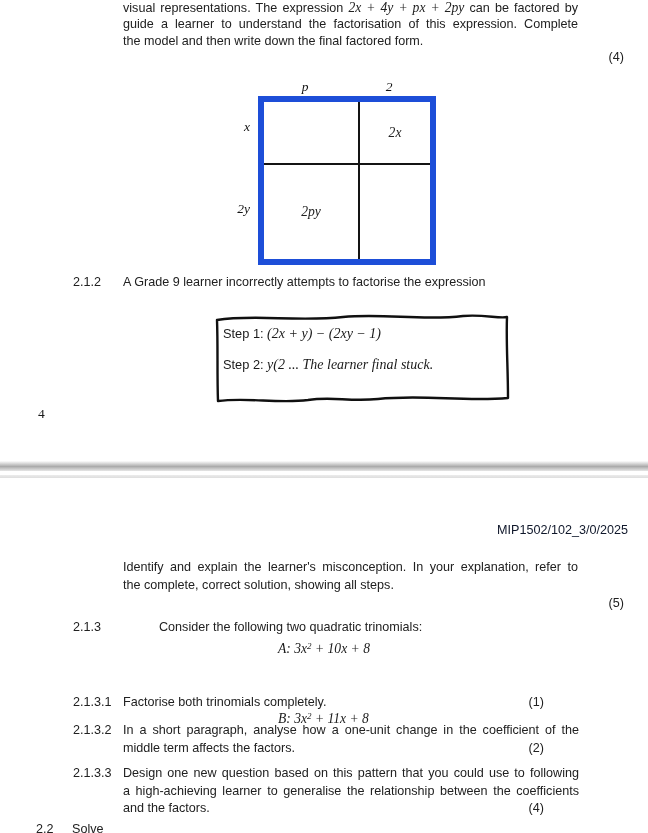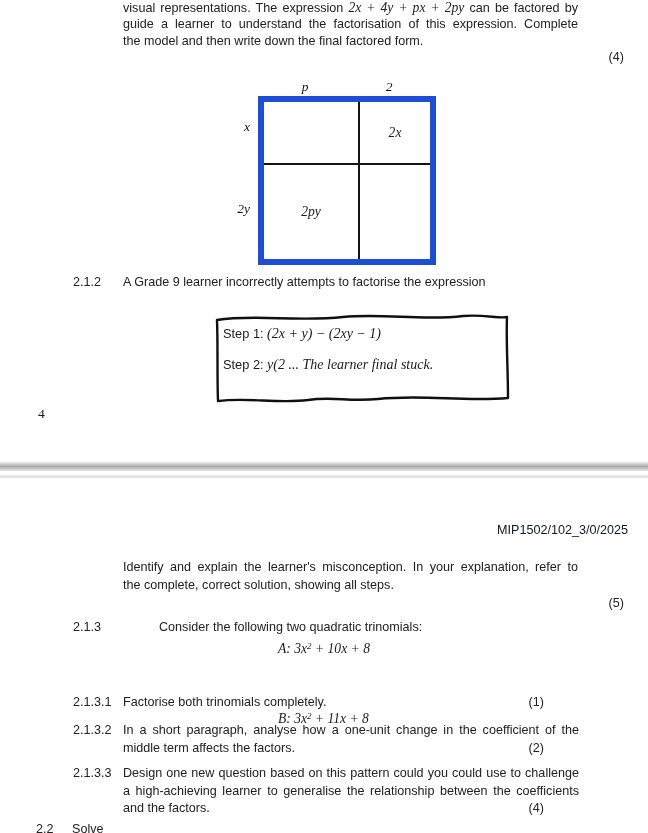--- a/index.html
+++ b/index.html
@@ -145,21 +145,21 @@
       <div class="body">
         <div class="jline">In a short paragraph, analyse how a one-unit change in the coefficient of the</div>
         <div>middle term affects the factors.</div>
       </div>
       <span class="marks">(2)</span>
     </div>
 
     <div class="row" style="top:287px;">
       <span class="num">2.1.3.3</span>
       <div class="body">
-        <div class="jline">Design one new question based on this pattern could you could use to challenge</div>
+        <div class="jline">Design one new question based on this pattern that you could use to following</div>
         <div class="jline">a high-achieving learner to generalise the relationship between the coefficients</div>
         <div>and the factors.</div>
       </div>
       <span class="marks">(4)</span>
     </div>
 
     <div class="row" style="top:343px;">
       <span class="num" style="left:36px;">2.2</span>
       <div class="body" style="margin-left:72px;">Solve</div>
     </div>

